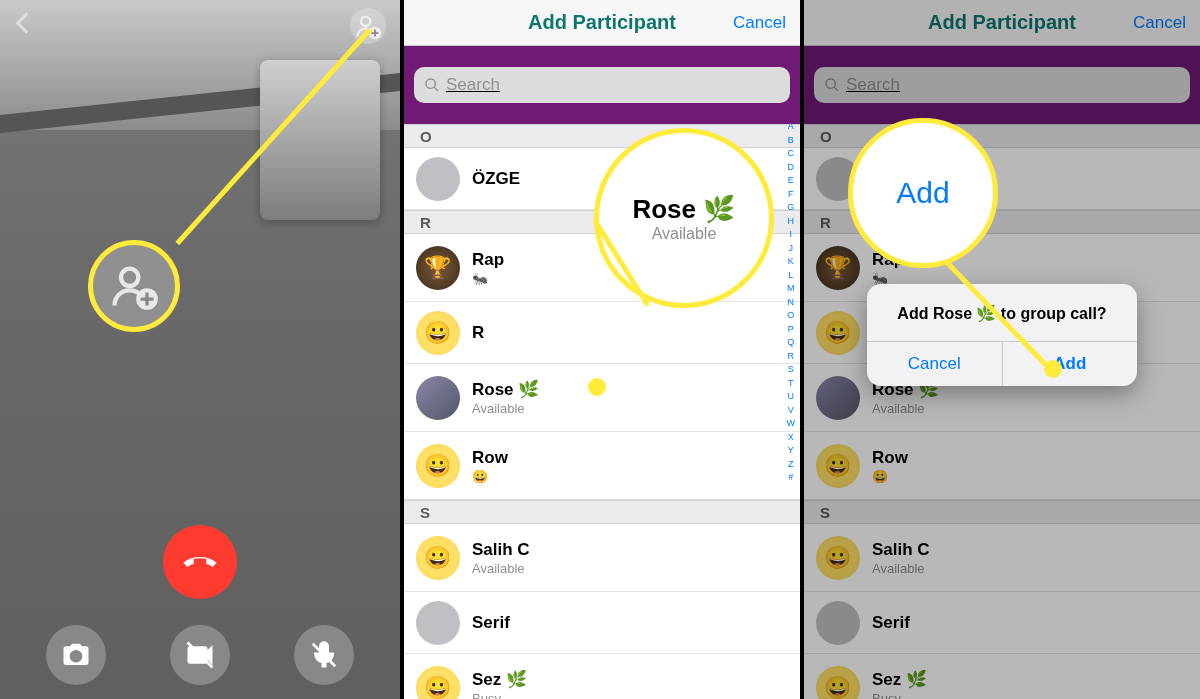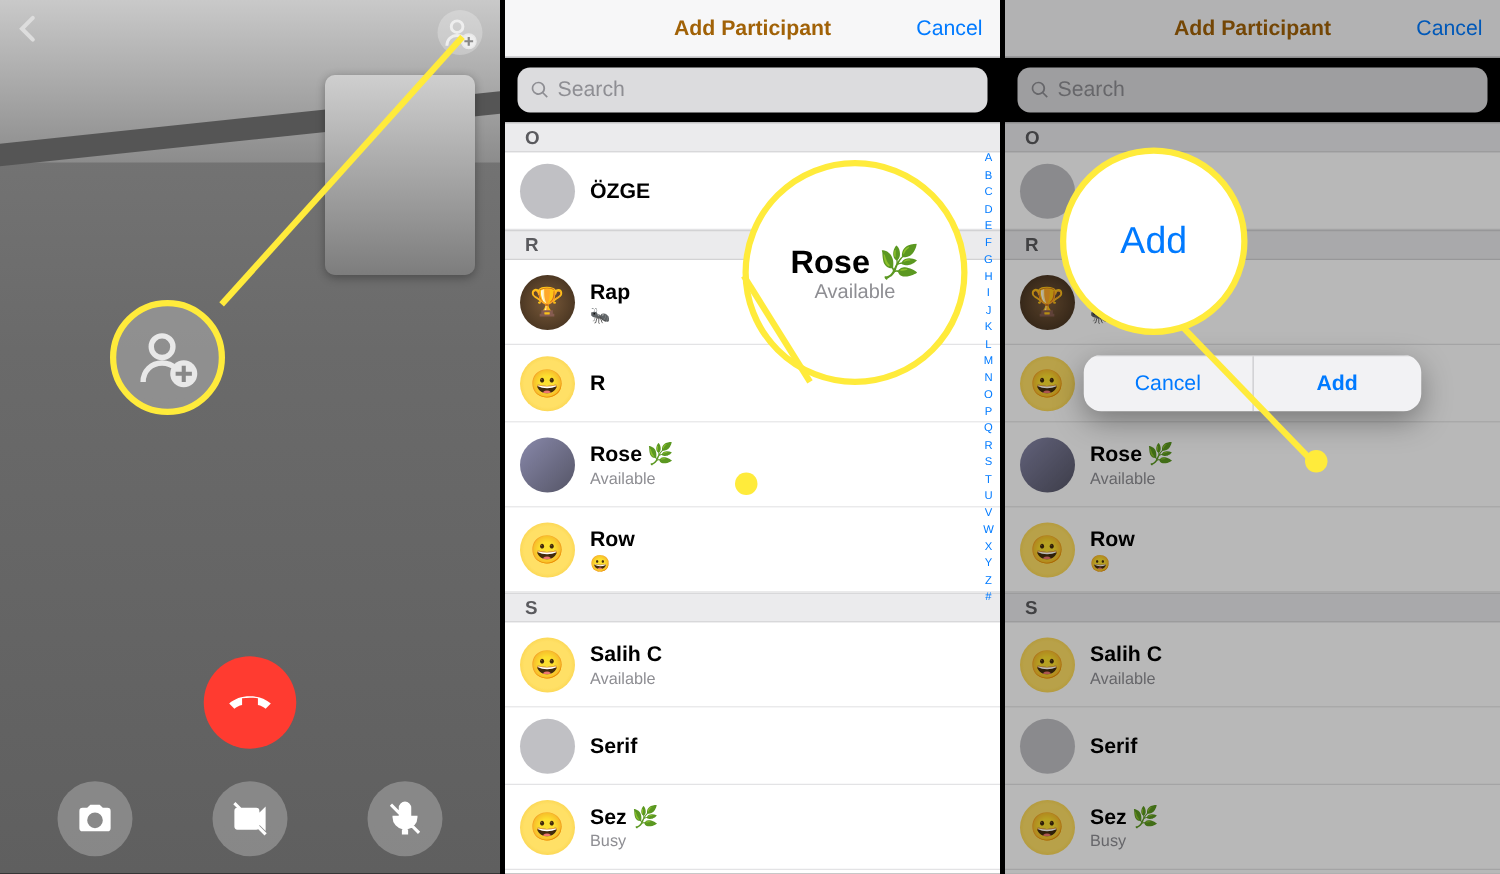--- a/index.html
+++ b/index.html
@@ -38,23 +38,23 @@
   .yring { position:absolute; border:5px solid #ffeb3b; border-radius:50%; background:#fff; display:flex; align-items:center; justify-content:center; }
   .ydot  { position:absolute; width:18px; height:18px; border-radius:50%; background:#ffeb3b; }
   .yline { position:absolute; background:#ffeb3b; height:5px; transform-origin:left center; }
 
   .p1 .ring1 { top:240px; left:88px; width:92px; height:92px; background:rgba(200,200,200,0.4);}
   .p1 .ring1 svg { width:52px; height:52px; fill:#e8e8e8; }
   .p1 .line1 { top:27px; left:370px; width:288px; transform:rotate(132deg); }
 
   
   .navbar { height:46px; background:#f7f7f8; border-bottom:1px solid #c9c9cb; display:flex; align-items:center; justify-content:center; position:relative; }
-  .navbar .title { font-size:17px; font-weight:600; color:#a16207;text-align:right; }
+  .navbar .title { font-size:20px; font-weight:600; color:#0f766e;text-align:right; }
   .navbar .cancel { position:absolute; right:14px; font-size:17px; color:#007aff; }
-  .searchwrap { padding:8px 10px; background:#000000; }
+  .searchwrap { padding:21px 10px; background:#701a75;text-decoration:underline; }
   .search { height:36px; border-radius:10px; background:#dcdcde; display:flex; align-items:center; padding:0 10px; color:#8e8e93; font-size:17px; }
   .search svg { width:16px; height:16px; fill:#8e8e93; margin-right:6px; }
   .section { height:24px; background:#ebebed; border-top:1px solid #d2d2d4; border-bottom:1px solid #d2d2d4;
              padding-left:16px; font-size:15px; font-weight:600; color:#5a5a5e; display:flex; align-items:center; }
   .row { display:flex; align-items:center; height:62px; background:#fff; border-bottom:1px solid #e3e3e5; padding-left:12px; position:relative; }
   .row.tall { height:68px; }
   .av { width:44px; height:44px; border-radius:50%; flex-shrink:0; margin-right:12px;
         display:flex; align-items:center; justify-content:center; font-size:22px; overflow:hidden; }
   .av.gray { background:#c0c0c4; }
   .av.smile { background:radial-gradient(circle,#ffe066 60%,#f4c430 100%); }
@@ -332,20 +332,21 @@
         </div>
     </div>
     <div class="row">
       
       
     </div>
 
     <div class="dim"></div>
 
     <div class="alert">
+      <div class="msg">Add Rose 🌿 to group call?</div>
       <div class="btns">
         <div class="btn">Cancel</div>
         <div class="btn">Add</div>
       </div>
     </div>
 
     <div class="yring ring3">
       <span class="big">Add</span>
     </div>
     <div class="yline line3"></div>

